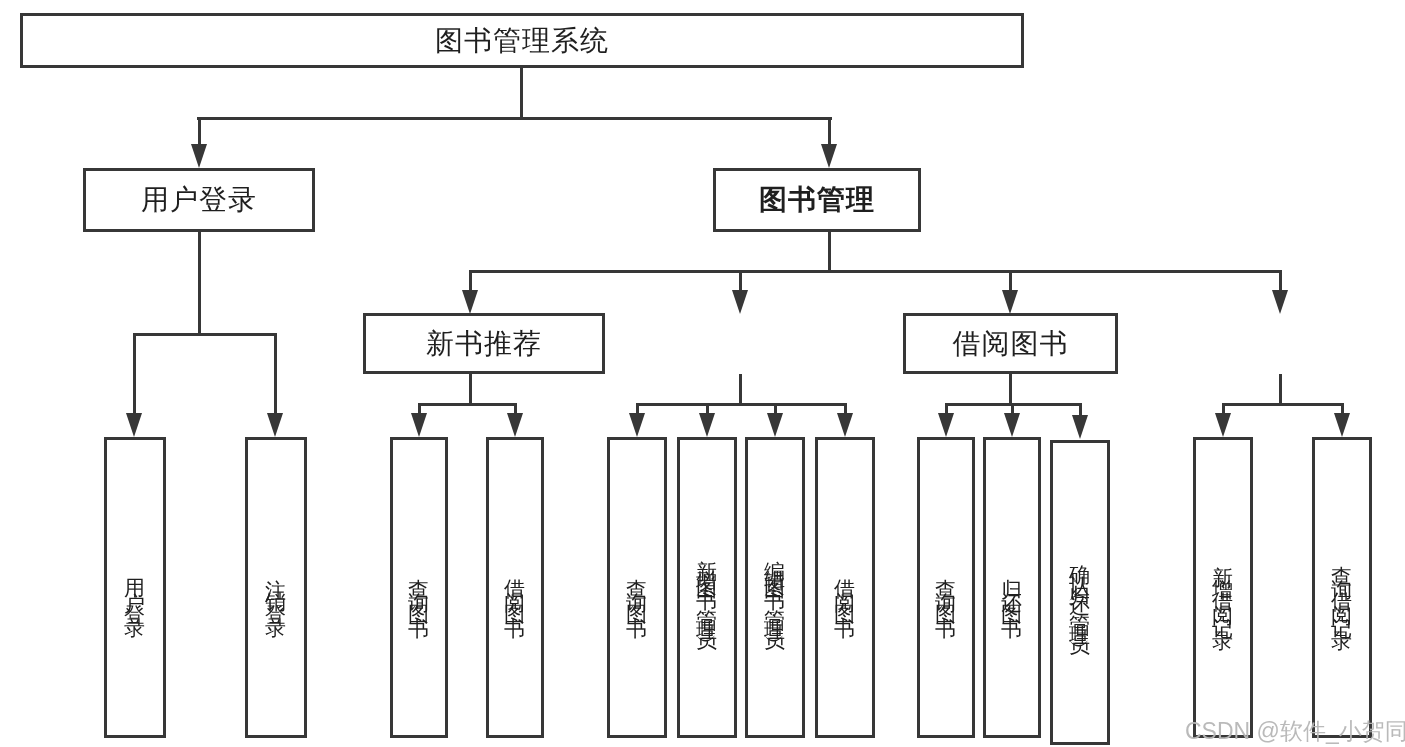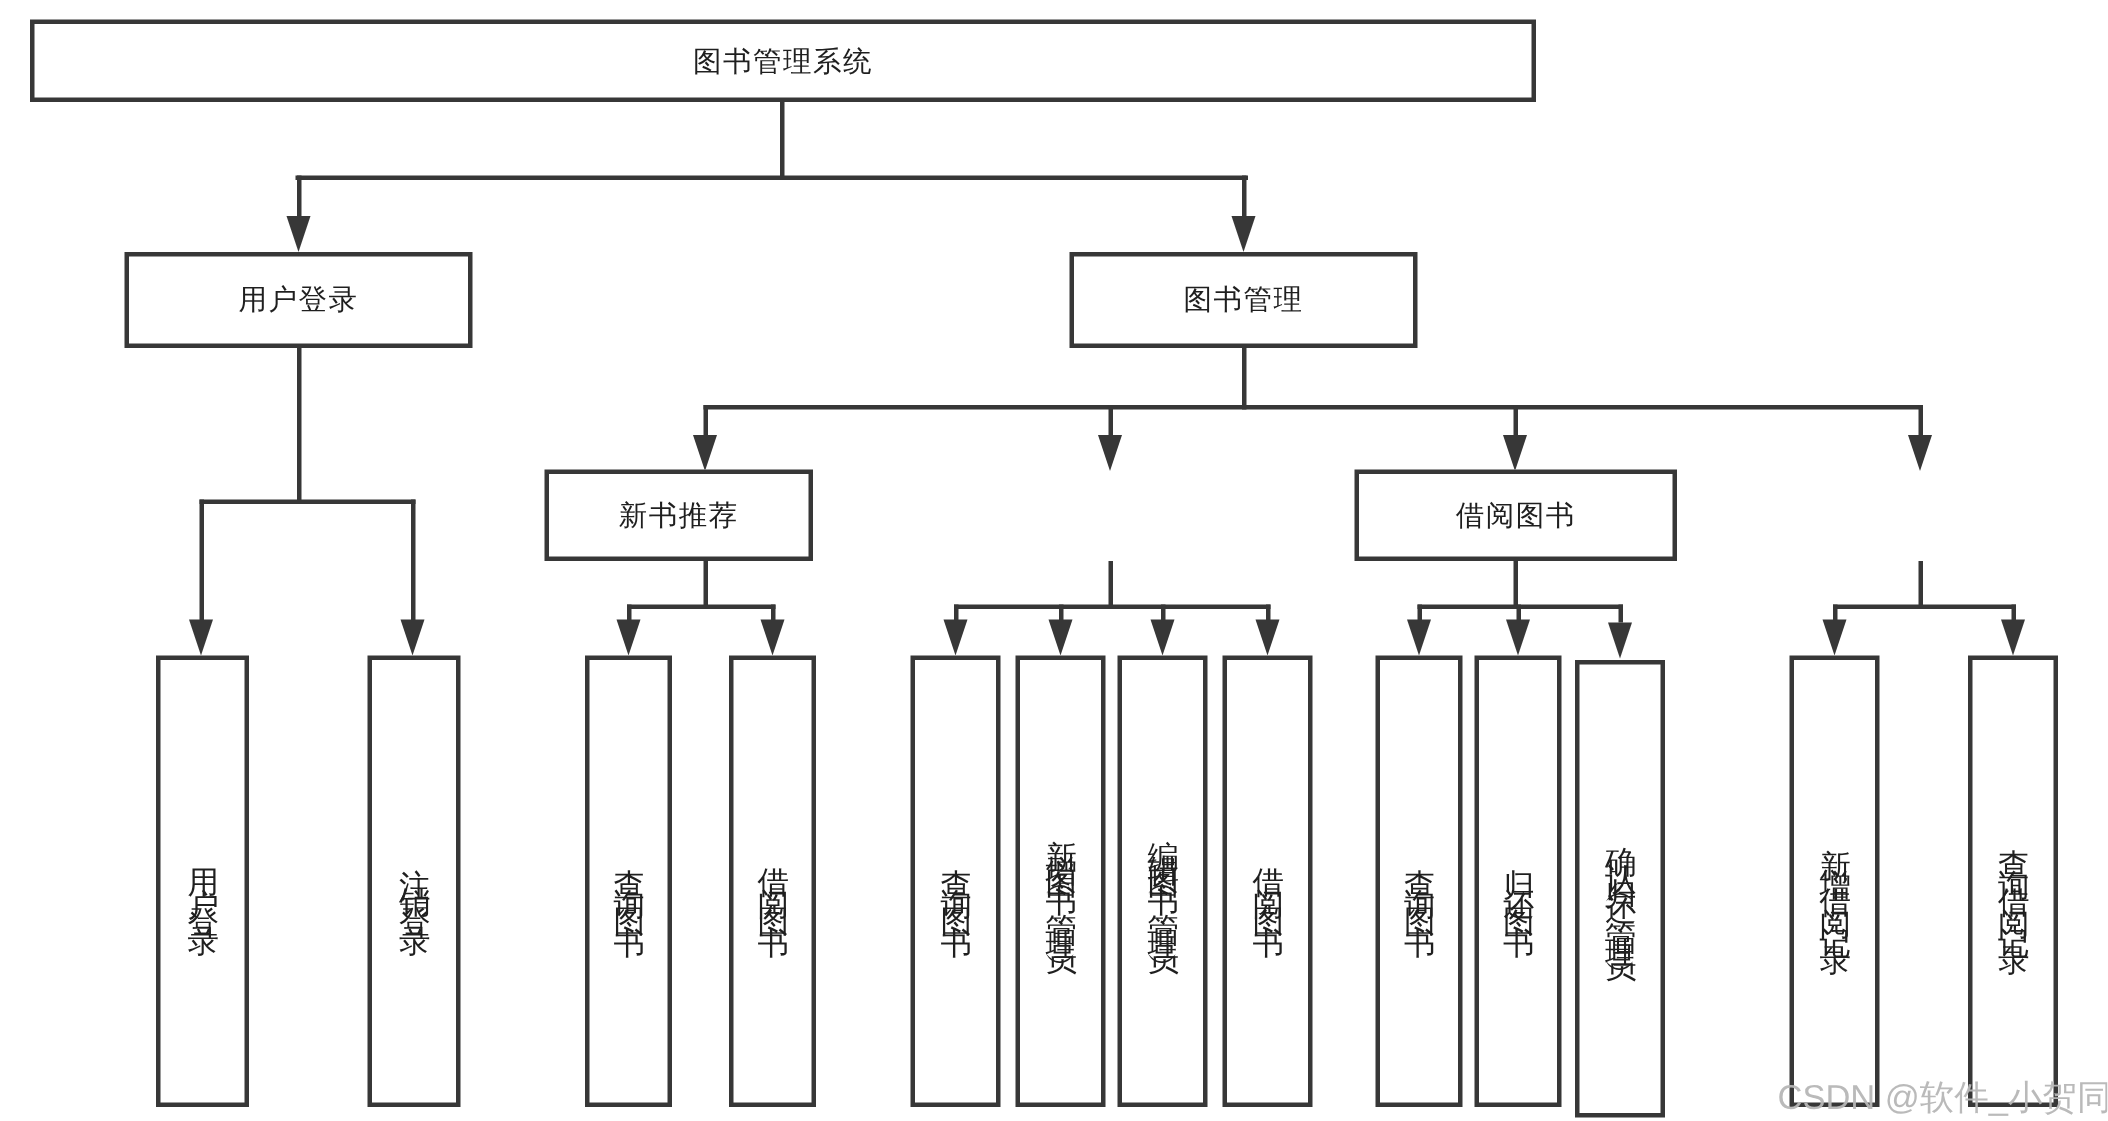--- a/index.html
+++ b/index.html
@@ -15,21 +15,21 @@
     position: absolute;
     box-sizing: border-box;
     border: 3px solid #373737;
     background: #ffffff;
     display: flex;
     align-items: center;
     justify-content: center;
     color: #1f1f1f;
   }
   .hlabel {
-    font-size: 19px;
+    font-size: 28px;
     letter-spacing: 1px;
     color: #1f1f1f;
     white-space: nowrap;
   }
   .vlabel {
     writing-mode: vertical-rl;
     text-orientation: mixed;
     font-size: 21px;
     line-height: 1;
     letter-spacing: 13px;
@@ -71,21 +71,21 @@
   <div class="line" style="left:520px; top:68px; width:3px; height:52px;"></div>
   <div class="line" style="left:197px; top:117px; width:635px; height:3px;"></div>
   <div class="line" style="left:198px; top:117px; width:3px; height:29px;"></div>
   <div class="arrowhead" style="left:191px; top:144px;"></div>
   <div class="line" style="left:828px; top:117px; width:3px; height:29px;"></div>
   <div class="arrowhead" style="left:821px; top:144px;"></div>
 
   <div class="box" style="left:83px; top:168px; width:232px; height:64px;">
     <span class="hlabel">用户登录</span>
   </div>
-  <div class="box" style="left:713px; top:168px; width:232px; height:64px;">
+  <div class="box" style="left:713px; top:168px; width:208px; height:64px;font-weight:bold;">
     <span class="hlabel">图书管理</span>
   </div>
 
   <div class="line" style="left:198px; top:232px; width:3px; height:104px;"></div>
   <div class="line" style="left:133px; top:333px; width:144px; height:3px;"></div>
   <div class="line" style="left:133px; top:333px; width:3px; height:82px;"></div>
   <div class="arrowhead" style="left:126px; top:413px;"></div>
   <div class="line" style="left:274px; top:333px; width:3px; height:82px;"></div>
   <div class="arrowhead" style="left:267px; top:413px;"></div>
 
@@ -93,21 +93,21 @@
   <div class="line" style="left:469px; top:270px; width:813px; height:3px;"></div>
   <div class="line" style="left:469px; top:270px; width:3px; height:22px;"></div>
   <div class="arrowhead" style="left:462px; top:290px;"></div>
   <div class="line" style="left:739px; top:270px; width:3px; height:22px;"></div>
   <div class="arrowhead" style="left:732px; top:290px;"></div>
   <div class="line" style="left:1009px; top:270px; width:3px; height:22px;"></div>
   <div class="arrowhead" style="left:1002px; top:290px;"></div>
   <div class="line" style="left:1279px; top:270px; width:3px; height:22px;"></div>
   <div class="arrowhead" style="left:1272px; top:290px;"></div>
 
-  <div class="box" style="left:363px; top:313px; width:179px; height:61px;">
+  <div class="box" style="left:363px; top:313px; width:242px; height:61px;">
     <span class="hlabel">新书推荐</span>
   </div>
   <div class="box" style="left:903px; top:313px; width:215px; height:61px;">
     <span class="hlabel">借阅图书</span>
   </div>
 
   <div class="line" style="left:469px; top:374px; width:3px; height:32px;"></div>
   <div class="line" style="left:418px; top:403px; width:99px; height:3px;"></div>
   <div class="line" style="left:418px; top:403px; width:3px; height:12px;"></div>
   <div class="arrowhead" style="left:411px; top:413px;"></div>

